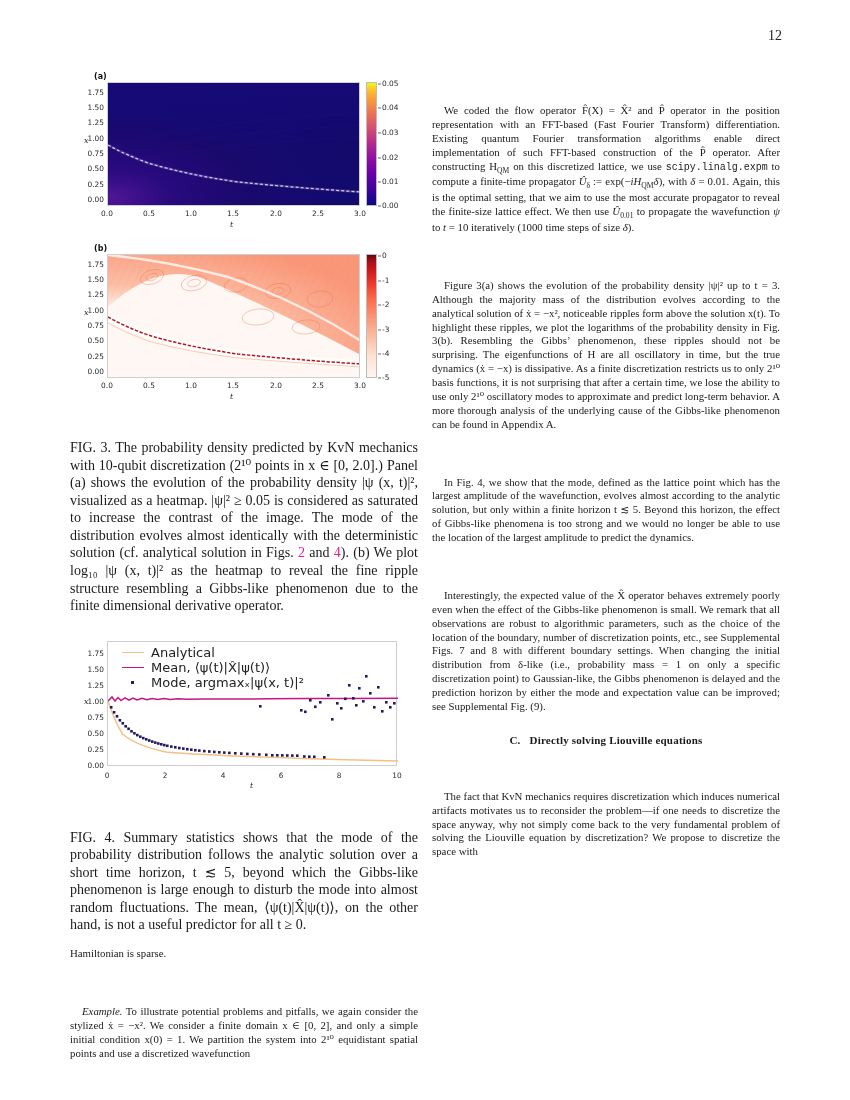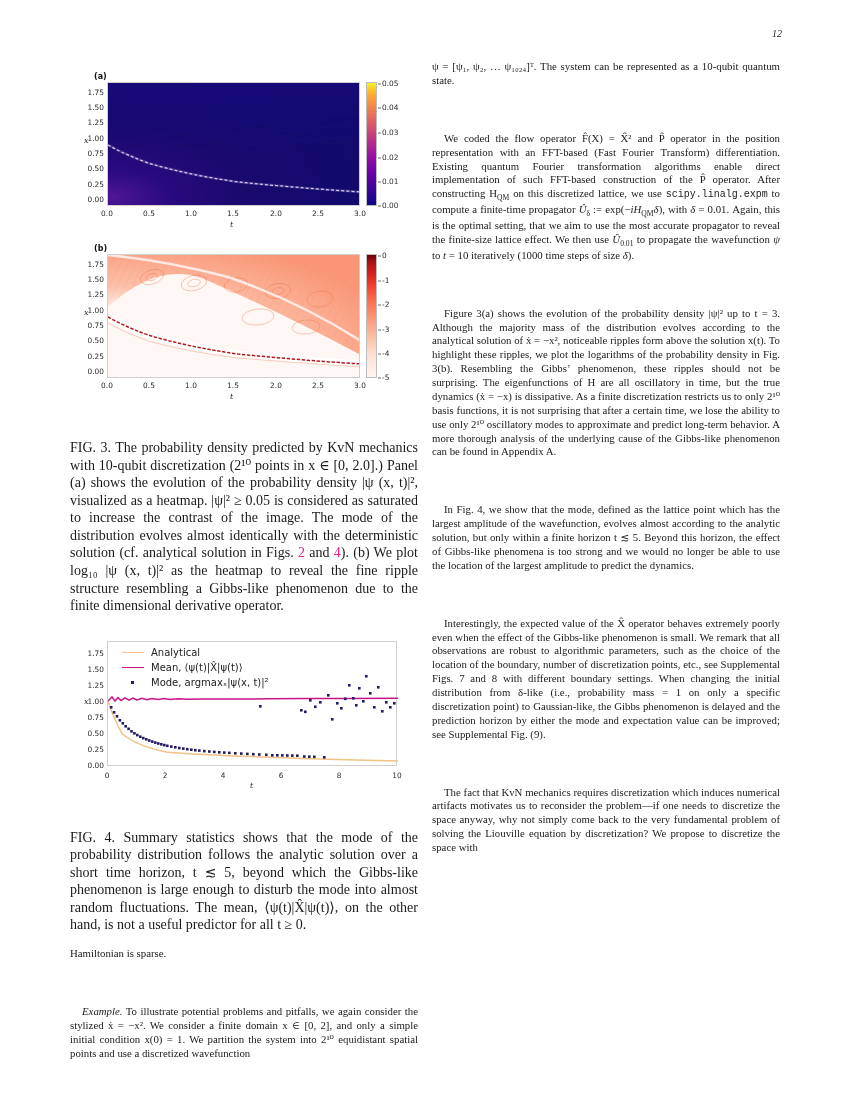--- a/index.html
+++ b/index.html
@@ -5,21 +5,21 @@
   html,body{margin:0;padding:0;}
   body{
     width:850px;height:1100px;background:#ffffff;
     font-family:"Liberation Serif","DejaVu Serif",serif;
     color:#1a1a1a;overflow:hidden;position:relative;
   }
   .page{position:relative;width:850px;height:1100px;}
 
   .page-number{
     position:absolute;top:28px;right:68px;
-    font-size:10px;color:#222;font-style:italic;
+    font-size:14px;color:#222;
   }
 
   .col{position:absolute;width:348px;top:60px;}
   .col-left{left:70px;}
   .col-right{left:432px;}
 
   p{margin:0 0 0px 0;text-align:justify;font-size:10.8px;line-height:1.286;
     hyphens:none;-webkit-hyphens:none;}
   p.indent{text-indent:12px;margin-top:44px;}
   .caption{font-size:14px;line-height:1.255;text-align:justify;margin-top:9px;}
@@ -73,21 +73,21 @@
     content:"";position:absolute;left:-4px;top:50%;width:3px;height:1px;background:#6b6b6b;
   }
 
   
   .hm{position:absolute;overflow:hidden;}
   .hm-a{background:#120a63;}
   .hm-b{background:#fff6f1;}
 
   .legend{
     position:absolute;font-family:"DejaVu Sans","Liberation Sans",sans-serif;
-    font-size:10px;color:#222;
+    font-size:13px;color:#222;
   }
   .legend-row{display:flex;align-items:center;height:15px;}
   .legend-key{width:22px;height:0;margin-right:7px;display:inline-block;position:relative;}
   .legend-key.line{border-top:1.6px solid #000;}
   .legend-key.dot::after{
     content:"";position:absolute;left:9px;top:-1.6px;width:3.2px;height:3.2px;
     background:#221a63;
   }
 </style>
 </head>
@@ -357,27 +357,27 @@
     </div>
 
     <div class="caption" style="margin-top:11px;"><span>FIG. 4.</span><span> Summary statistics shows that the mode of the probability distribution follows the analytic solution over a short time horizon, t ≲ 5, beyond which the Gibbs-like phenomenon is large enough to disturb the mode into almost random fluctuations. The mean, ⟨ψ(t)|X̂|ψ(t)⟩, on the other hand, is not a useful predictor for all t ≥ 0.</span></div>
 
     <p style="margin-top:13px;">Hamiltonian is sparse.</p>
     <p class="indent"><span class="it">Example.</span><span> To illustrate potential problems and pitfalls, we again consider the stylized ẋ = −x². We consider a finite domain x ∈ [0, 2], and only a simple initial condition x(0) = 1. We partition the system into 2¹⁰ equidistant spatial points and use a discretized wavefunction</span></p>
   </div>
 
   <div class="col col-right">
 
-    <p>ψ = [ψ₁, ψ₂, … ψ₁₀₂₄]ᵀ. The system can be represented as a 10-qubit quantum state.</p>
 
     <p class="indent"><span>We coded the flow operator F̂(X) = X̂² and P̂ operator in the position representation with an FFT-based (Fast Fourier Transform) differentiation. Existing quantum Fourier transformation algorithms enable direct implementation of such FFT-based construction of the P̂ operator. After constructing H</span><sub style="font-size:7.6px;">QM</sub> on this discretized lattice, we use <span class="mono">scipy.linalg.expm</span> to compute a finite-time propagator <span class="it">Û</span><sub style="font-size:7.6px;">δ</sub> := exp(−<span class="it">iH</span><sub style="font-size:7.6px;">QM</sub><span class="it">δ</span>), with <span class="it">δ</span> = 0.01. Again, this is the optimal setting, that we aim to use the most accurate propagator to reveal the finite-size lattice effect. We then use <span class="it">Û</span><sub style="font-size:7.6px;">0.01</sub> to propagate the wavefunction <span class="it">ψ</span> to <span class="it">t</span> = 10 iteratively (1000 time steps of size <span class="it">δ</span>).</p>
 
     <p class="indent">Figure 3(a) shows the evolution of the probability density |ψ|² up to t = 3. Although the majority mass of the distribution evolves according to the analytical solution of ẋ = −x², noticeable ripples form above the solution x(t). To highlight these ripples, we plot the logarithms of the probability density in Fig. 3(b). Resembling the Gibbs’ phenomenon, these ripples should not be surprising. The eigenfunctions of H are all oscillatory in time, but the true dynamics (ẋ = −x) is dissipative. As a finite discretization restricts us to only 2¹⁰ basis functions, it is not surprising that after a certain time, we lose the ability to use only 2¹⁰ oscillatory modes to approximate and predict long-term behavior. A more thorough analysis of the underlying cause of the Gibbs-like phenomenon can be found in Appendix A.</p>
 
     <p class="indent">In Fig. 4, we show that the mode, defined as the lattice point which has the largest amplitude of the wavefunction, evolves almost according to the analytic solution, but only within a finite horizon t ≲ 5. Beyond this horizon, the effect of Gibbs-like phenomena is too strong and we would no longer be able to use the location of the largest amplitude to predict the dynamics.</p>
 
     <p class="indent">Interestingly, the expected value of the X̂ operator behaves extremely poorly even when the effect of the Gibbs-like phenomenon is small. We remark that all observations are robust to algorithmic parameters, such as the choice of the location of the boundary, number of discretization points, etc., see Supplemental Figs. 7 and 8 with different boundary settings. When changing the initial distribution from δ-like (i.e., probability mass = 1 on only a specific discretization point) to Gaussian-like, the Gibbs phenomenon is delayed and the prediction horizon by either the mode and expectation value can be improved; see Supplemental Fig. (9).</p>
 
+    <div class="sec-head"><span class="sec-letter">C.</span><span>Directly solving Liouville equations</span></div>
 
     <p class="indent">The fact that KvN mechanics requires discretization which induces numerical artifacts motivates us to reconsider the problem—if one needs to discretize the space anyway, why not simply come back to the very fundamental problem of solving the Liouville equation by discretization? We propose to discretize the space with</p>
   </div>
 
 </div>
 
 </body></html>

